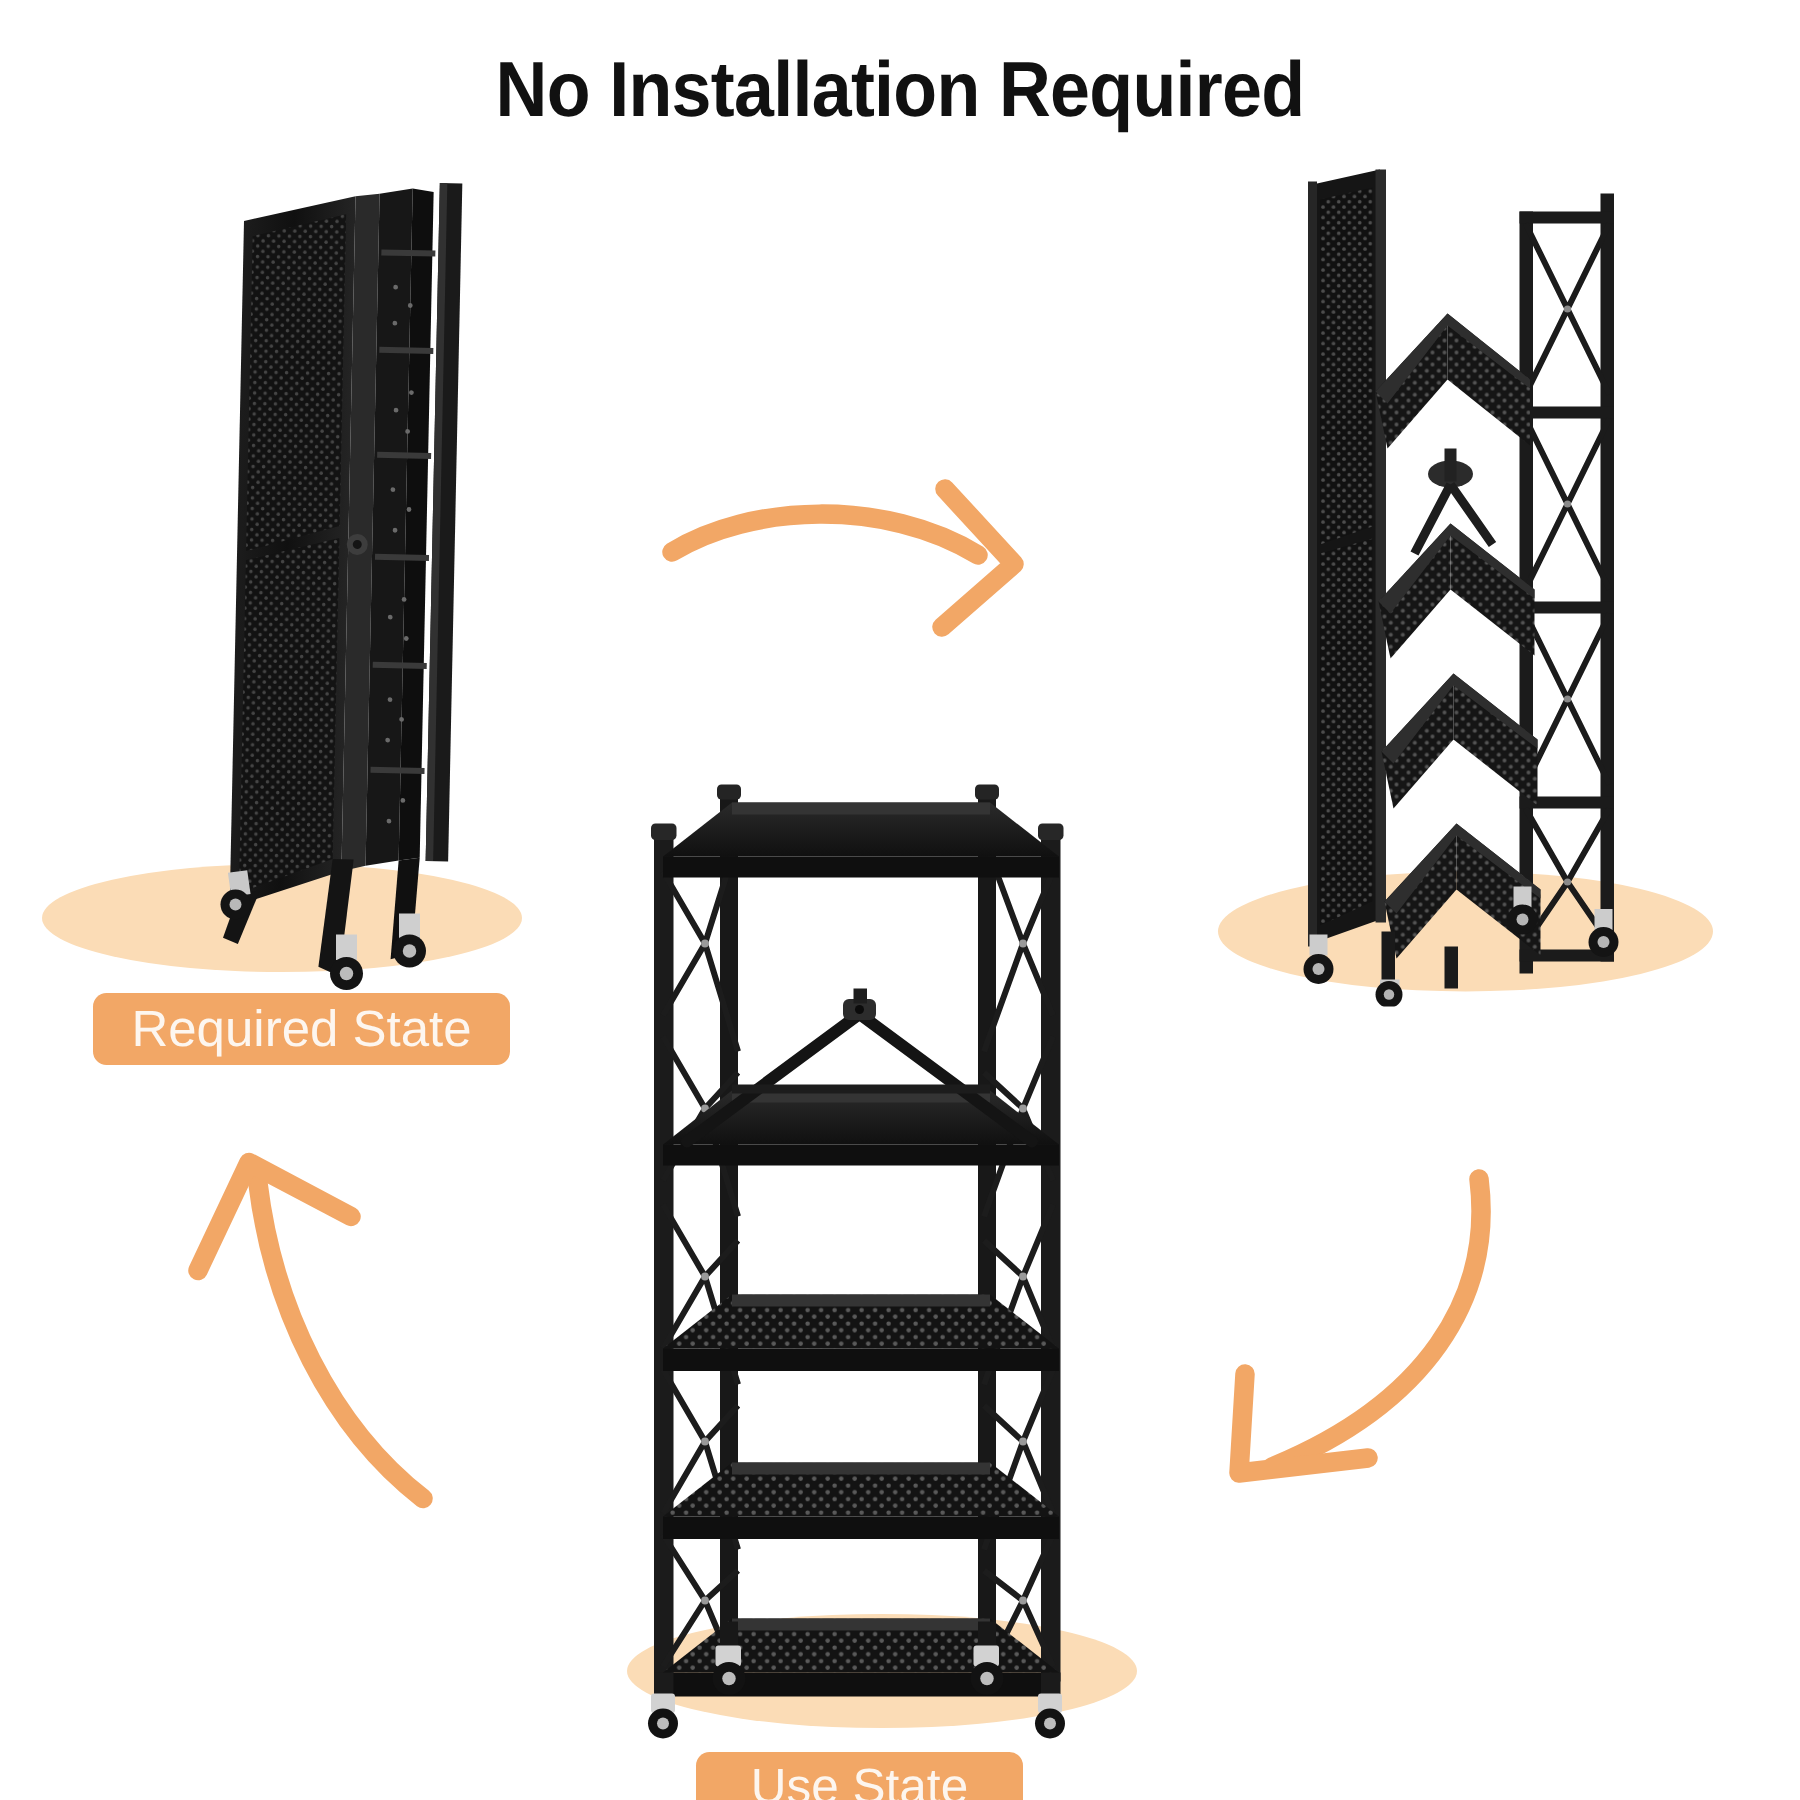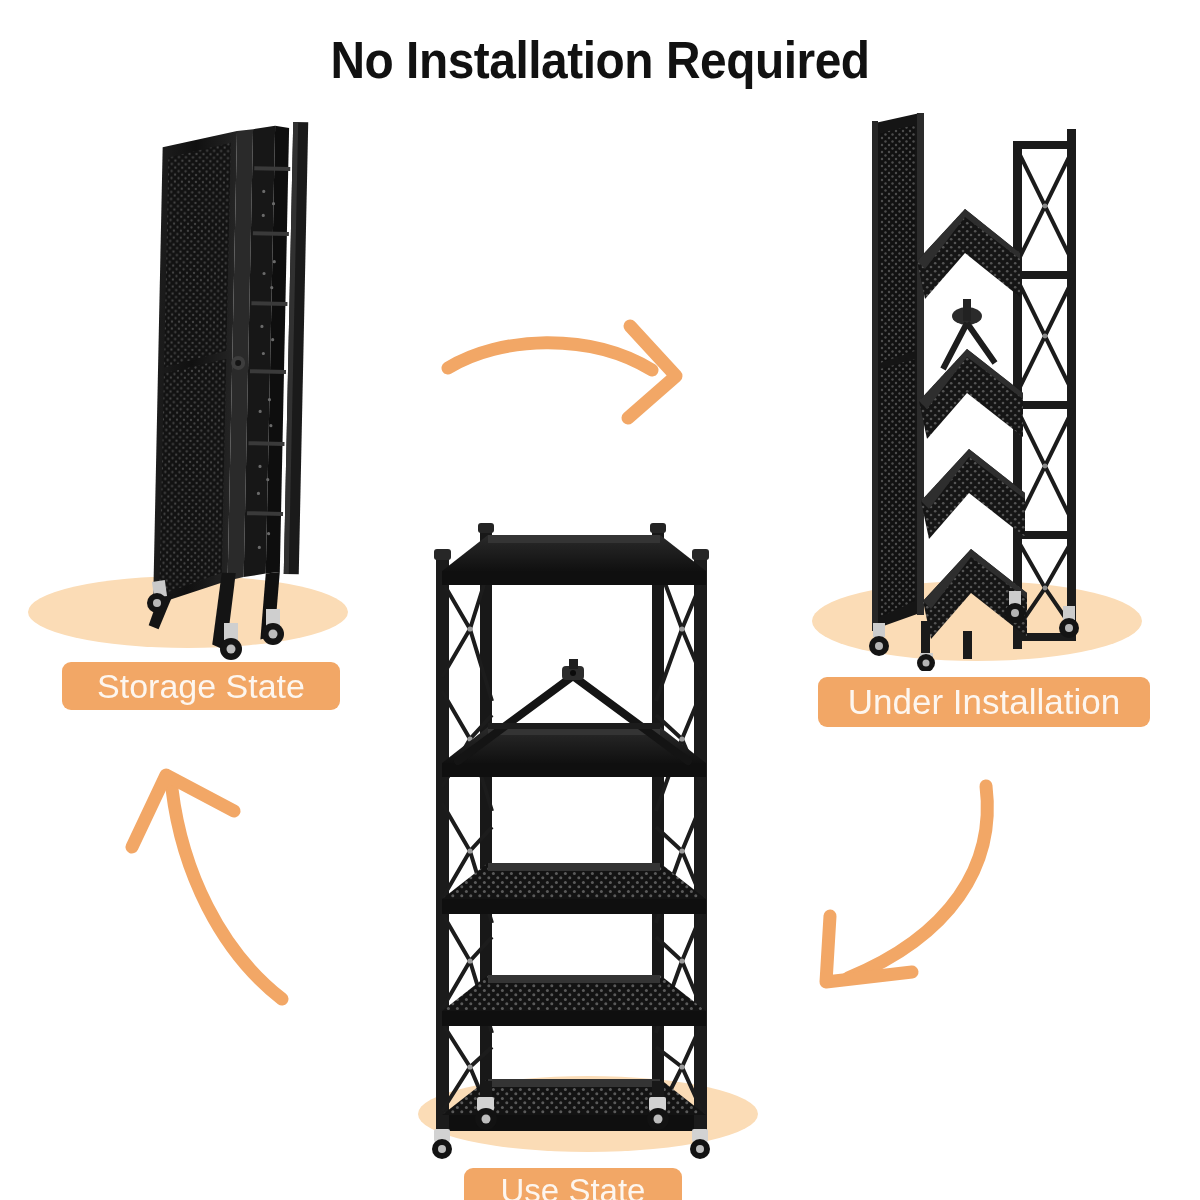--- a/index.html
+++ b/index.html
@@ -431,17 +431,16 @@
       <circle cx="76" cy="608" r="11" fill="#121212"></circle>
       <circle cx="76" cy="608" r="4.5" fill="#bdbdbd"></circle>
     </g>
     <g>
       <rect x="239" y="586" width="17" height="14" rx="2" fill="#d2d2d2"></rect>
       <circle cx="248" cy="608" r="11" fill="#121212"></circle>
       <circle cx="248" cy="608" r="4.5" fill="#bdbdbd"></circle>
     </g>
   </svg>
 
-  <div class="pill" id="pill-storage">Storage State</div>
-  <div class="pill" id="pill-under">Under Installation</div>
+  <div class="pill" id="pill-storage">Required State</div>
   <div class="pill" id="pill-use">Use State</div>
 
 </div>
 
 </body></html>

